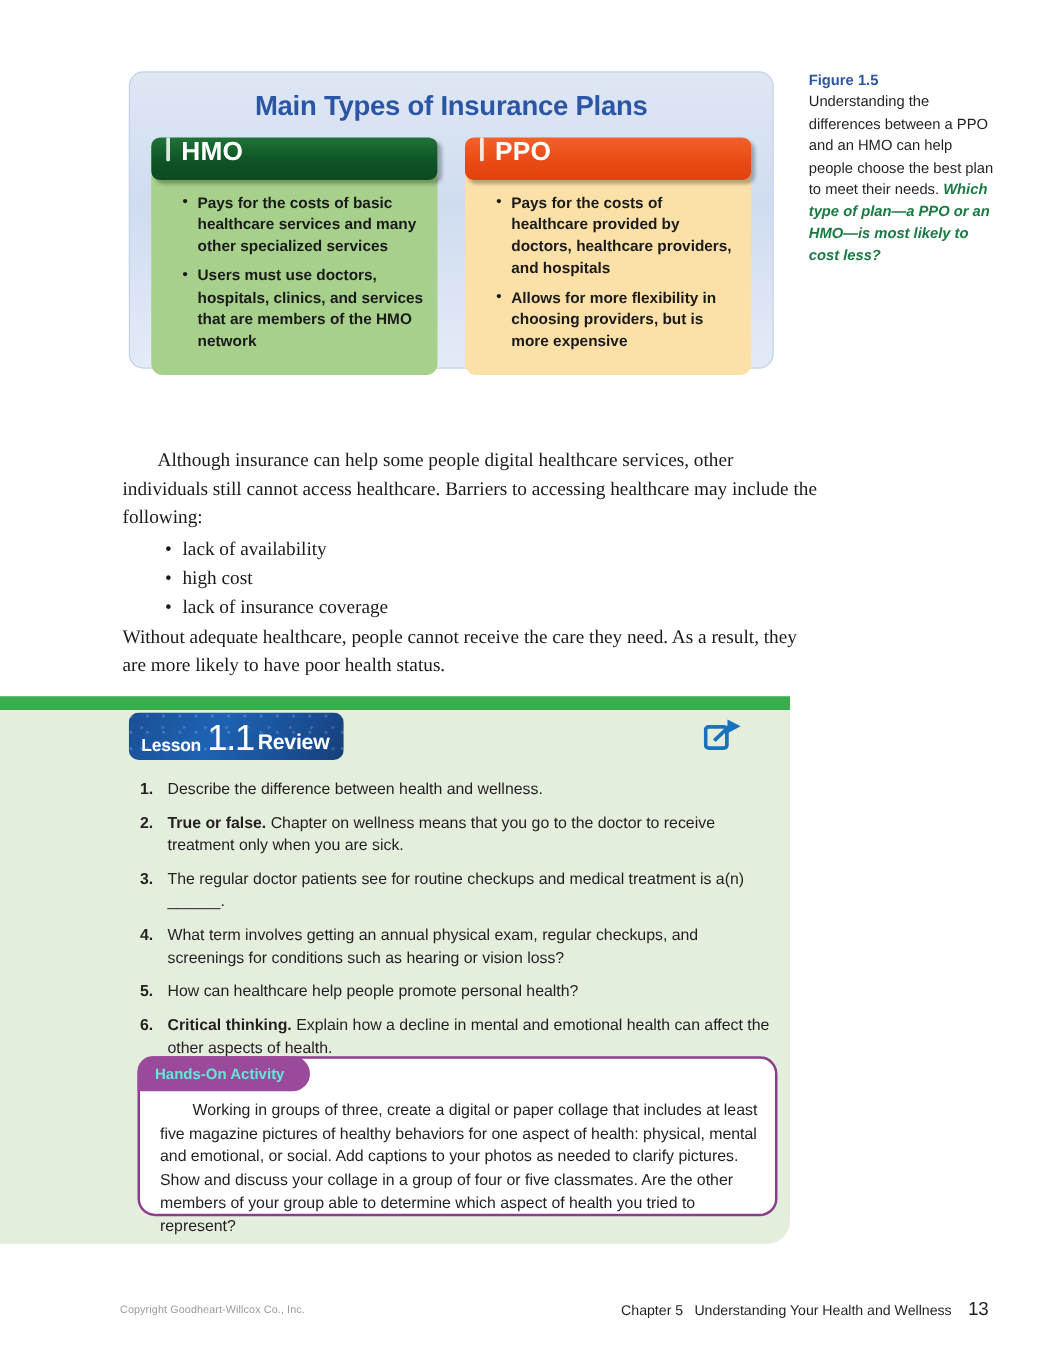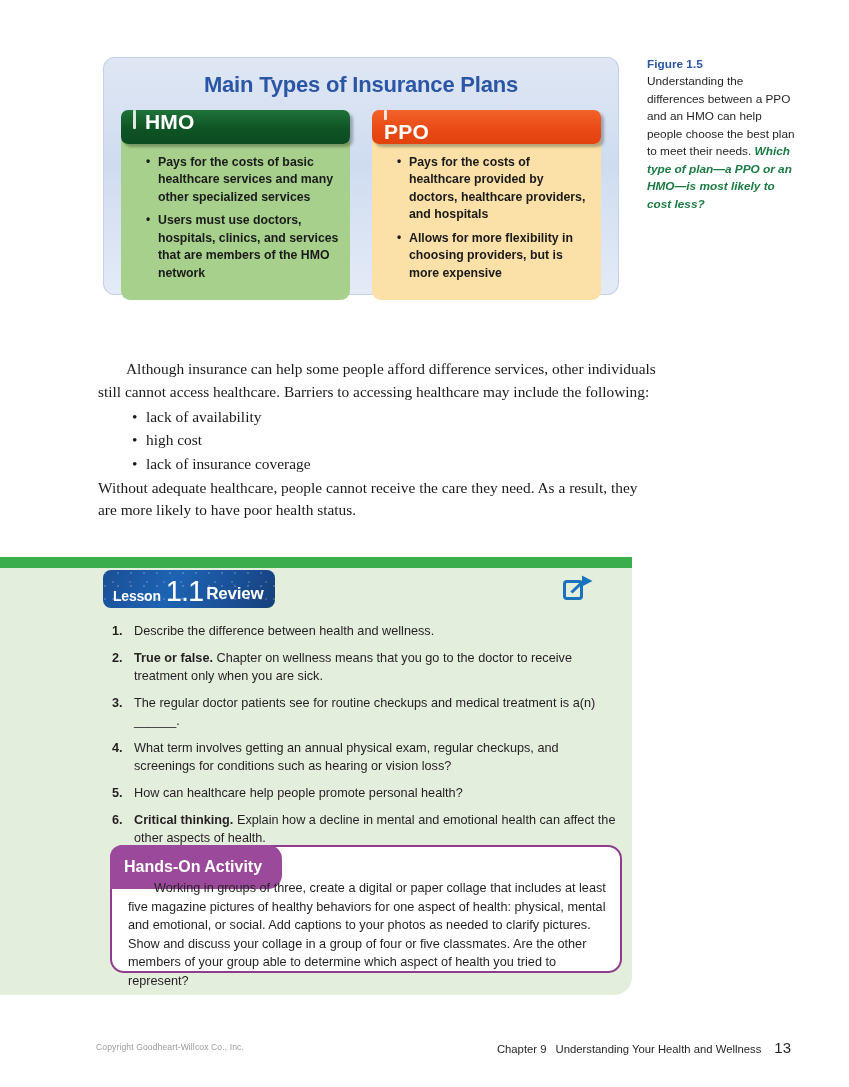--- a/index.html
+++ b/index.html
@@ -54,21 +54,20 @@
     letter-spacing: 0.2px;
     position: relative;
     z-index: 3;
     box-shadow: 3px 3px 3px rgba(0,0,0,0.28);
   }
   .plan-header.green {
     background: linear-gradient(180deg, #1f7338 0%, #0e5425 55%, #0b4b20 100%);
   }
   .plan-header.orange {
     background: linear-gradient(180deg, #f2622a 0%, #ea4b16 55%, #e2430e 100%);
-    flex-direction: column;
   }
   .hdr-bar {
     width: 3px;
     height: 19px;
     background: rgba(255,255,255,0.85);
     margin-right: 9px;
     border-radius: 1px;
   }
   .plan-body {
     margin-top: -4px;
@@ -242,26 +241,26 @@
     width: 512px;
     height: 128px;
     border: 2px solid #8e3d8e;
     border-radius: 14px;
     background: #ffffff;
   }
   #activity-tab {
     position: absolute;
     left: -2px;
     top: -2px;
-    height: 44px;
+    height: 28px;
     padding: 0 20px 0 14px;
     background: #9b4a9b;
     border-radius: 12px 14px 14px 0;
-    color: #ffffff;
-    font-size: 16px;
+    color: #5eead4;
+    font-size: 12px;
     font-weight: bold;
     display: flex;
     align-items: center;
   }
   #activity-text {
     position: absolute;
     left: 16px;
     top: 32px;
     right: 14px;
     font-size: 12.7px;
@@ -330,21 +329,21 @@
     </div>
 
   </div>
 </div>
 
 <div id="figure-caption">
   <span class="fig-label">Figure 1.5</span><span>Understanding the differences between a PPO and an HMO can help people choose the best plan to meet their needs. </span><span class="fig-question">Which type of plan—a PPO or an HMO—is most likely to cost less?</span>
 </div>
 
 <div id="body-text">
-  <p class="indent">Although insurance can help some people afford difference services, other individuals still cannot access healthcare. Barriers to accessing healthcare may include the following:</p>
+  <p class="indent">Although insurance can help some people digital healthcare services, other individuals still cannot access healthcare. Barriers to accessing healthcare may include the following:</p>
   <ul class="barriers">
     <li>lack of availability</li>
     <li>high cost</li>
     <li>lack of insurance coverage</li>
   </ul>
   <p>Without adequate healthcare, people cannot receive the care they need. As a result, they are more likely to have poor health status.</p>
 </div>
 
 <div id="review-section">
 
@@ -393,16 +392,16 @@
 
   <div id="activity-box">
     <div id="activity-tab">Hands-On Activity</div>
     <div id="activity-text">Working in groups of three, create a digital or paper collage that includes at least five magazine pictures of healthy behaviors for one aspect of health: physical, mental and emotional, or social. Add captions to your photos as needed to clarify pictures. Show and discuss your collage in a group of four or five classmates. Are the other members of your group able to determine which aspect of health you tried to represent?</div>
   </div>
 
 </div>
 
 <div id="footer-copyright">Copyright Goodheart-Willcox Co., Inc.</div>
 <div id="footer-right">
-  <span>Chapter 9</span>
+  <span>Chapter 5</span>
   <span>Understanding Your Health and Wellness</span>
   <span class="pg">13</span>
 </div>
 
 </body></html>

